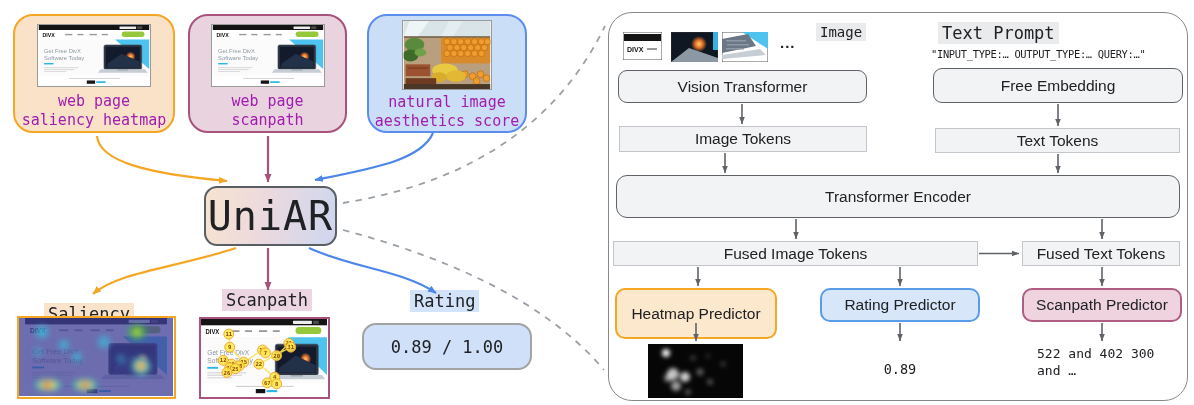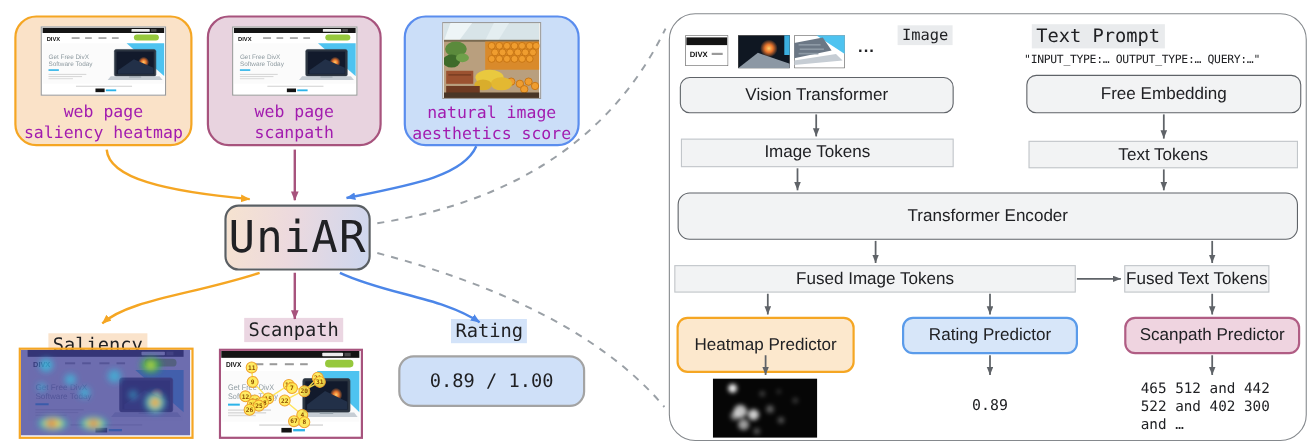--- a/index.html
+++ b/index.html
@@ -258,21 +258,21 @@
 
   <span class="abs glabel mono" style="left:938px;top:22px;font-size:17px;">Text Prompt</span>
   <div class="abs mono" style="left:931px;top:48px;width:256px;font-size:10.4px;letter-spacing:-0.3px;white-space:nowrap;">"INPUT_TYPE:… OUTPUT_TYPE:… QUERY:…"</div>
 
   <div class="abs rbox" style="left:618px;top:70px;width:249px;height:33px;">Vision Transformer</div>
   <div class="abs rbox" style="left:933px;top:68px;width:250px;height:35px;">Free Embedding</div>
   <div class="abs gbox" style="left:619px;top:126px;width:248px;height:26px;">Image Tokens</div>
   <div class="abs gbox" style="left:935px;top:128px;width:245px;height:25px;">Text Tokens</div>
   <div class="abs rbox" style="left:616px;top:175px;width:564px;height:43px;border-radius:11px;">Transformer Encoder</div>
   <div class="abs gbox" style="left:613px;top:241px;width:365px;height:25px;">Fused Image Tokens</div>
-  <div class="abs gbox" style="left:1022px;top:241px;width:132px;height:25px;">Fused Text Tokens</div>
+  <div class="abs gbox" style="left:1022px;top:241px;width:158px;height:25px;">Fused Text Tokens</div>
 
   <div class="abs pred" style="left:615px;top:288px;width:162px;height:51px;background:#FCE8CD;border-color:#F5A623;">Heatmap Predictor</div>
   <div class="abs pred" style="left:820px;top:288px;width:160px;height:34px;background:#D7E6F9;border-color:#5A9BEA;">Rating Predictor</div>
   <div class="abs pred" style="left:1022px;top:288px;width:160px;height:34px;background:#EFD4E0;border-color:#B05D84;">Scanpath Predictor</div>
 
   <svg class="abs" style="left:648px;top:344px;" width="95" height="54" viewBox="0 0 95 54">
     <rect width="95" height="54" fill="#060606"></rect>
     <g filter="url(#blur2)" fill="#ffffff">
       <circle cx="18" cy="9" r="4" opacity="0.95"></circle>
       <circle cx="25" cy="30" r="6" opacity="0.75"></circle>
@@ -282,21 +282,20 @@
       <circle cx="52" cy="28" r="3.5" opacity="0.35"></circle>
       <circle cx="62" cy="38" r="3" opacity="0.3"></circle>
       <circle cx="45" cy="14" r="2.5" opacity="0.25"></circle>
       <circle cx="60" cy="12" r="2" opacity="0.2"></circle>
       <circle cx="75" cy="20" r="2.5" opacity="0.22"></circle>
       <circle cx="40" cy="48" r="3" opacity="0.3"></circle>
     </g>
   </svg>
   <div class="abs mono" style="left:862px;top:361px;width:76px;text-align:center;font-size:13.5px;">0.89</div>
   <div class="abs mono" style="left:1037px;top:346px;font-size:13px;line-height:16.5px;">
-    <div>465 512 and 442</div>
     <div>522 and 402 300</div>
     <div>and …</div>
   </div>
 
   <svg class="abs" style="left:0;top:0;pointer-events:none;" width="1194" height="405" viewBox="0 0 1194 405">
     <defs>
       <marker id="mOrange" markerUnits="userSpaceOnUse" markerWidth="11" markerHeight="11" refX="8" refY="3.5" orient="auto">
           <path d="M0,0 L8.5,3.5 L0,7 Z" fill="#F5A623"></path>
         </marker>
       <marker id="mPink" markerUnits="userSpaceOnUse" markerWidth="11" markerHeight="11" refX="8" refY="3.5" orient="auto">

